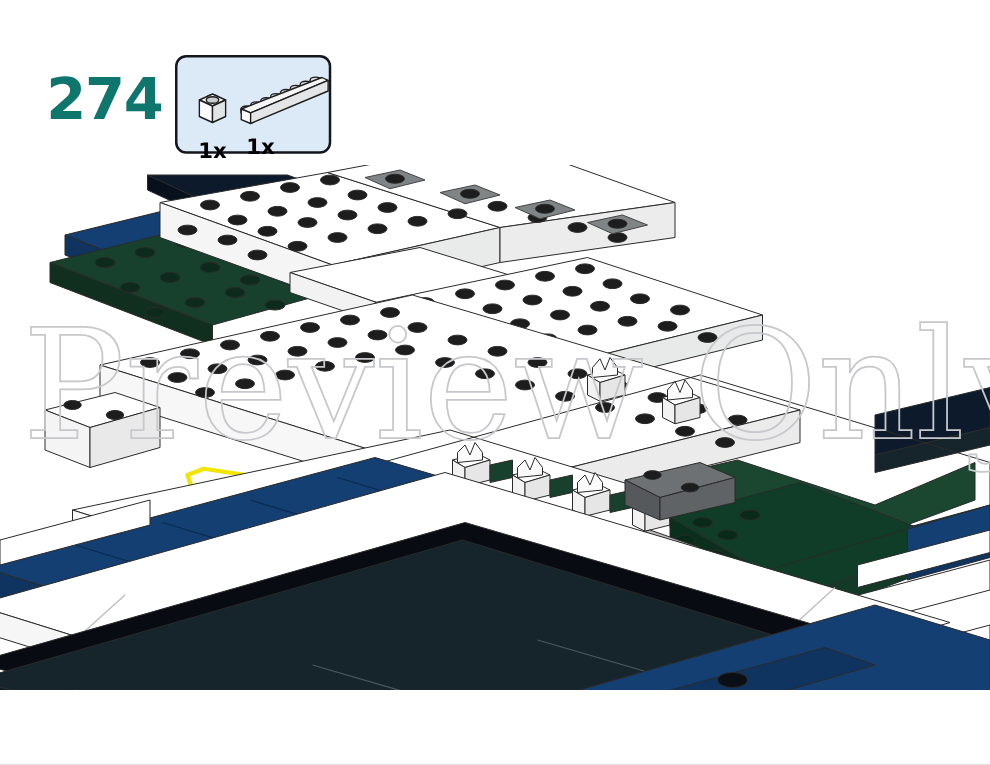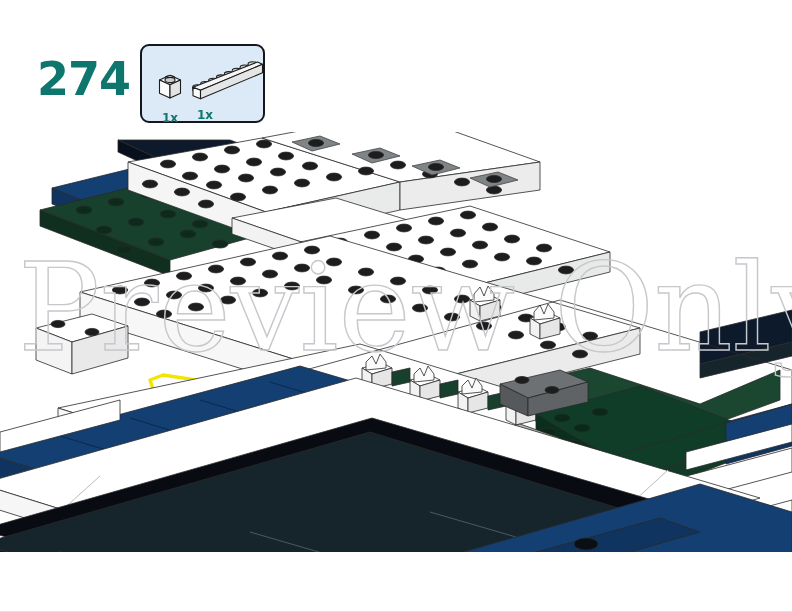--- a/index.html
+++ b/index.html
@@ -42,23 +42,23 @@
     background: #dbeaf6;
     border: 2.5px solid #13161d;
     border-radius: 9px;
     box-sizing: border-box;
   }
   .part-cell {
     position: absolute;
     text-align: center;
   }
   .part-qty {
-    font-size: 12px;
+    font-size: 17px;
     font-weight: bold;
-    color: #0f766e;
+    color: #000000;
     font-family: "DejaVu Sans", sans-serif;
     line-height: 1;
   }
   #part-1x1 { left: 7px; top: 26px; width: 42px; }
   #part-1x8 { left: 45px; top: 12px; width: 78px; }
   #part-1x1 .part-qty { margin-top: 2px; }
   #part-1x8 .part-qty { margin-top: 1px; text-align: left; padding-left: 10px;}
 
   
   #model-art {

